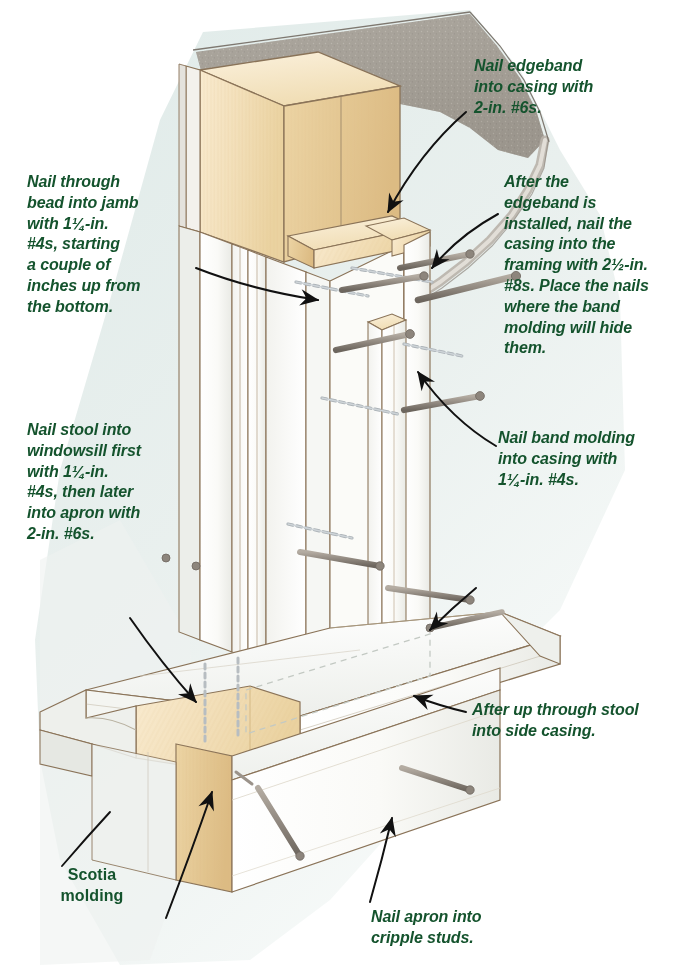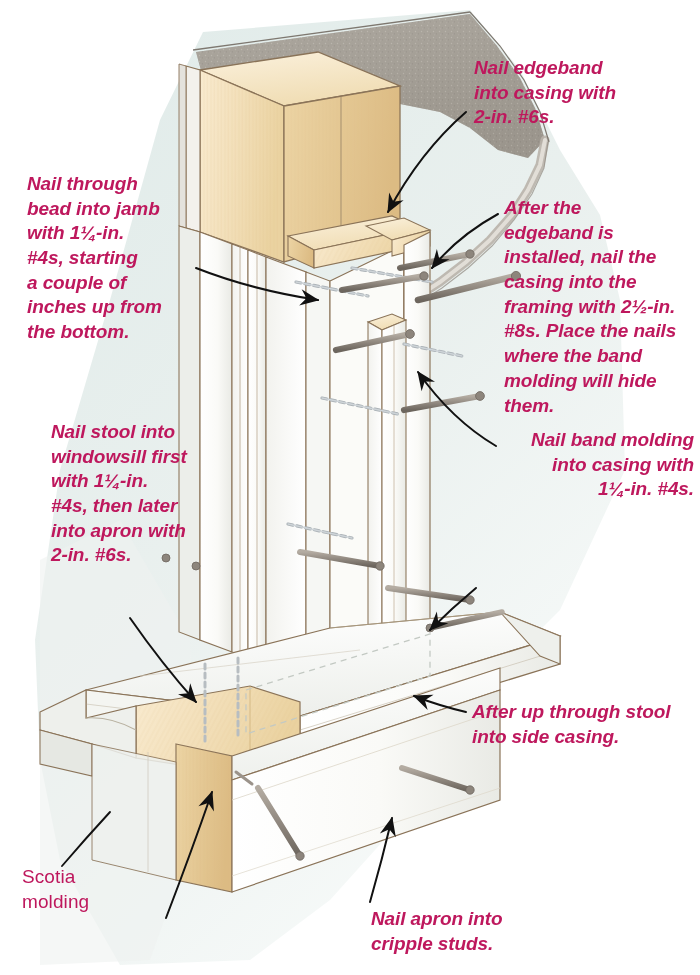--- a/index.html
+++ b/index.html
@@ -10,32 +10,32 @@
     color:#1a1a1a;
     overflow:hidden;
     position:relative;
   }
   #stage{position:absolute;inset:0;width:700px;height:975px;}
   #art{position:absolute;left:0;top:0;width:700px;height:975px;}
   .cap{
     position:absolute;
     font-style:italic;
     font-weight:600;
-    font-size:19px;
+    font-size:16px;
     line-height:1.30;
     letter-spacing:-0.1px;
-    color:#be185d;
+    color:#14532d;
     white-space:pre-line;
   }
-  .cap.upright{font-style:normal;font-weight:400;letter-spacing:0.1px;}
+  .cap.upright{font-style:normal;font-weight:700;letter-spacing:0.1px;text-align:center;}
   #cap-edgeband   {left:474px; top:56px;  width:200px;}
-  #cap-after      {left:504px; top:172px; width:192px;margin-top:24px;}
+  #cap-after      {left:504px; top:172px; width:192px;}
   #cap-bead       {left:27px;  top:172px; width:165px;}
-  #cap-bandmold   {left:498px; top:428px; width:196px;text-align:right;}
-  #cap-stool      {left:27px;  top:420px; width:172px;margin-left:24px;}
+  #cap-bandmold   {left:498px; top:428px; width:196px;}
+  #cap-stool      {left:27px;  top:420px; width:172px;}
   #cap-glue       {left:478px; top:554px; width:210px;}
   #cap-upthrough  {left:472px; top:700px; width:218px;}
   #cap-scotia     {left:22px;  top:865px; width:140px;}
   #cap-apron      {left:330px; top:907px; width:200px;margin-left:41px;}
 </style>
 </head>
 <body>
 
 <div id="stage">
 

